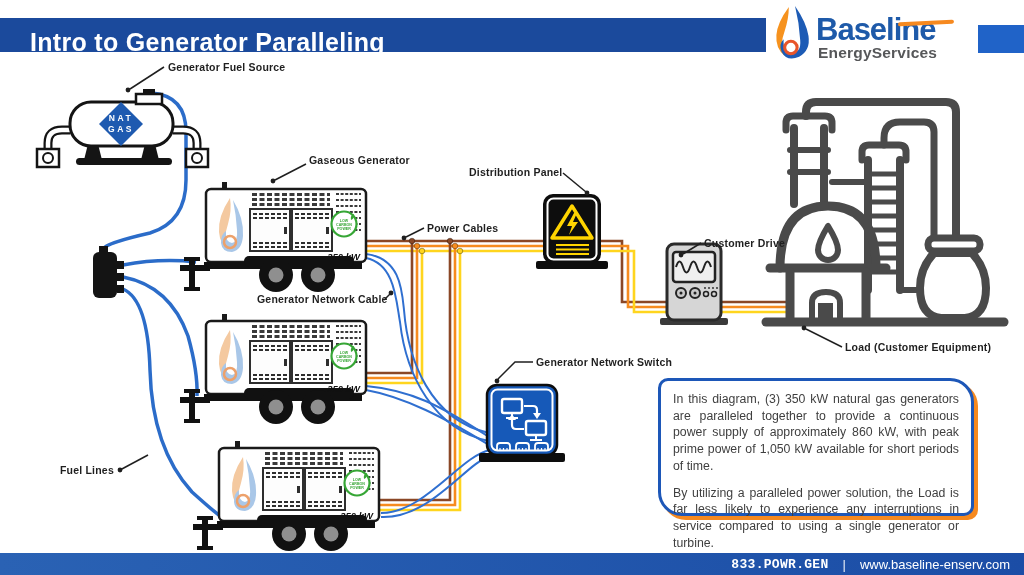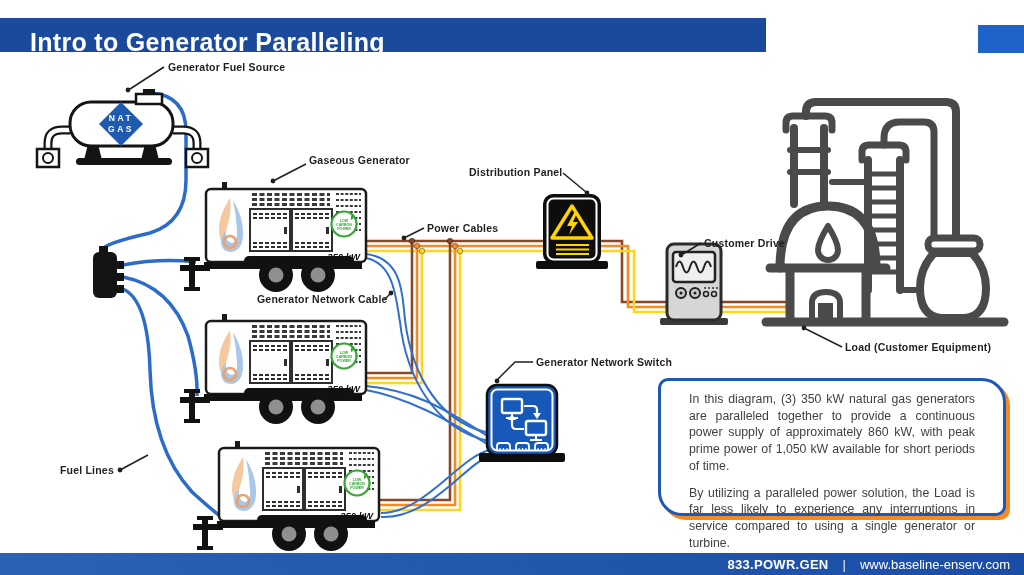--- a/index.html
+++ b/index.html
@@ -11,42 +11,52 @@
   .logo{position:absolute;left:772px;top:4px;width:210px;height:60px;}
   .brand-top{position:absolute;left:44px;top:8px;color:#1e5aa9;font-size:31px;font-weight:bold;letter-spacing:-1px;}
   .brand-swoosh{position:absolute;left:126px;top:17px;width:56px;height:4px;background:#f6891f;transform:rotate(-3deg);border-radius:2px;}
   .brand-bottom{position:absolute;left:46px;top:40px;color:#565759;font-size:15.5px;font-weight:bold;letter-spacing:.2px;}
   .header-accent{position:absolute;left:978px;top:25px;width:46px;height:28px;background:#2063c8;}
   
   .footer-bar{position:absolute;left:0;top:553px;width:1024px;height:22px;
               background:linear-gradient(90deg,#2a62b4 0%,#1b4da6 100%);
               display:flex;align-items:center;justify-content:flex-end;color:#fff;font-size:13px;}
   .footer-bar span{margin-right:14px;}
-  .footer-phone{font-weight:bold;letter-spacing:.3px;}
+  .footer-phone{font-weight:bold;letter-spacing:.3px;font-family:Liberation Mono, monospace;}
   .footer-sep{opacity:.9;}
   
   .diagram{position:absolute;left:0;top:0;width:1024px;height:575px;}
   .lbl{font-family:"Liberation Sans",sans-serif;font-size:10.5px;font-weight:bold;fill:#1f1f1f;letter-spacing:.2px;}
   .ptr{fill:none;stroke:#1f1f1f;stroke-width:1.5;}
   .dot{fill:#1f1f1f;}
   
   .infobox{position:absolute;left:658px;top:378px;width:286px;height:112px;background:#fff;
            border:3px solid #1d57b8;border-radius:10px 24px 10px 24px;
-           box-shadow:4px 4px 0 #f6891f;padding:10px 28px;color:#3f3f3f;
+           box-shadow:4px 4px 0 #f6891f;padding:10px 12px;color:#3f3f3f;
            font-size:12.3px;line-height:1.36;text-align:justify;}
   .infobox p{margin:0 0 10px 0;}
   .infobox p:last-child{margin-bottom:0;}
 </style>
 </head>
 <body>
 
 <div class="canvas">
 
   <div class="header-bar"></div>
   <div class="page-title">Intro to Generator Paralleling</div>
+  <div class="logo">
+    <svg width="44" height="58" viewBox="0 0 40 56" style="position:absolute;left:0;top:0;">
+      <path d="M15,3 Q4,18 3,30 Q2,43 11,50 Q6,39 11,26 Q15,14 15,3" fill="#f6921e"></path>
+      <path d="M21,2 Q32,18 34,31 Q36,45 25,51 Q13,56 8,46 Q5,39 10,34 Q9,46 18,47 Q27,47 26,35 Q25,18 21,2" fill="#1d5bb5"></path>
+      <circle cx="17" cy="42" r="6" fill="none" stroke="#e8542a" stroke-width="3"></circle>
+    </svg>
+    <div class="brand-top">Baseline</div>
+    <div class="brand-swoosh"></div>
+    <div class="brand-bottom">EnergyServices</div>
+  </div>
   <div class="header-accent"></div>
 
   <svg class="diagram" viewBox="0 0 1024 575">
     <defs>
       <symbol id="gen" viewBox="0 0 190 113">
         <rect x="0" y="85" width="30" height="6" fill="#111"></rect>
         <rect x="4" y="77" width="16" height="4" fill="#111"></rect>
         <rect x="9" y="77" width="6" height="32" fill="#111"></rect>
         <rect x="4" y="107" width="16" height="4" fill="#111"></rect>
         <rect x="42" y="2" width="5" height="9" fill="#1a1a1a"></rect>

